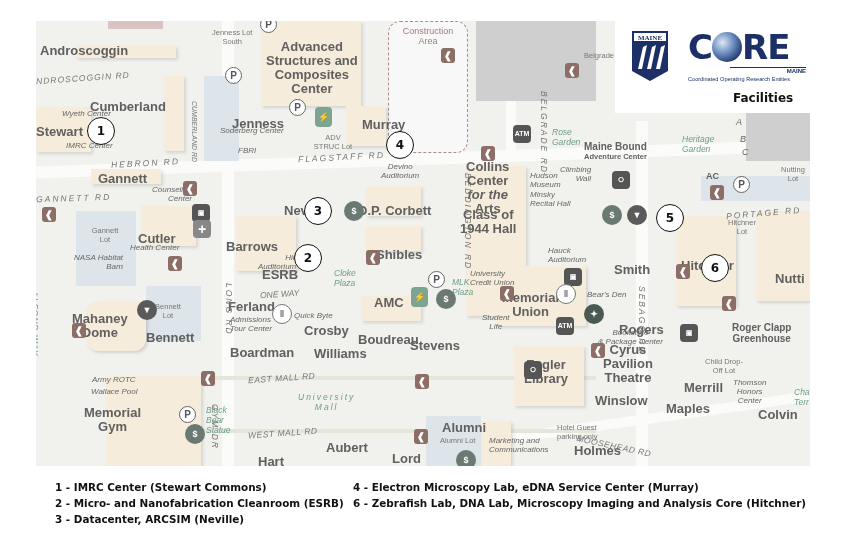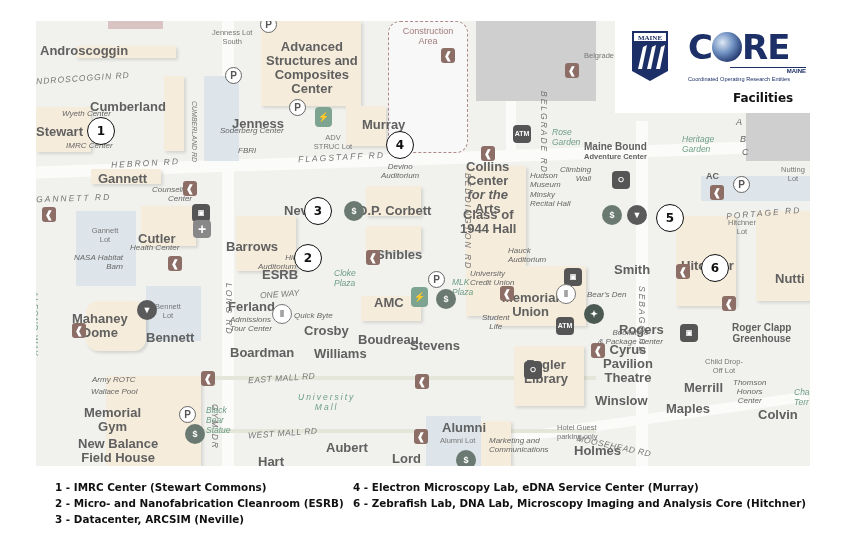--- a/index.html
+++ b/index.html
@@ -146,24 +146,20 @@
       <div>Theatre</div>
   </div>
   <div class="lbl b" style="left:559px;top:373px;">Winslow</div>
   <div class="lbl b" style="left:648px;top:360px;">Merrill</div>
   <div class="lbl b" style="left:630px;top:381px;">Maples</div>
   <div class="lbl b" style="left:722px;top:387px;">Colvin</div>
   <div class="lbl b" style="left:48px;top:385px;">
     <div>Memorial</div>
       <div>Gym</div>
   </div>
-  <div class="lbl b" style="left:42px;top:416px;">
-    <div>New Balance</div>
-      <div>Field House</div>
-  </div>
   <div class="lbl b" style="left:406px;top:400px;">Alumni</div>
   <div class="lbl b" style="left:466px;top:403px;font-size:11px;margin-top:46px;">Polaris</div>
   <div class="lbl b" style="left:290px;top:420px;">Aubert</div>
   <div class="lbl b" style="left:356px;top:431px;">Lord</div>
   <div class="lbl b" style="left:222px;top:434px;">Hart</div>
   <div class="lbl b" style="left:538px;top:423px;">Holmes</div>
 
   <div class="lbl s" style="left:26px;top:88px;">Wyeth Center</div>
   <div class="lbl s" style="left:30px;top:120px;">IMRC Center</div>
   <div class="lbl s" style="left:116px;top:164px;text-align:right;">
@@ -192,21 +188,21 @@
       <div>Auditorium</div>
   </div>
   <div class="lbl s" style="left:494px;top:150px;">
     <div>Hudson</div>
       <div>Museum</div>
   </div>
   <div class="lbl s" style="left:494px;top:169px;">
     <div>Minsky</div>
       <div>Recital Hall</div>
   </div>
-  <div class="lbl s" style="left:472px;top:225px;">
+  <div class="lbl s" style="left:512px;top:225px;">
     <div>Hauck</div>
       <div>Auditorium</div>
   </div>
   <div class="lbl s" style="left:524px;top:144px;text-align:right;">
     <div>Climbing</div>
       <div>Wall</div>
   </div>
   <div class="lbl s" style="left:258px;top:290px;">Quick Byte</div>
   <div class="lbl s" style="left:194px;top:294px;">
     <div>Admissions</div>

